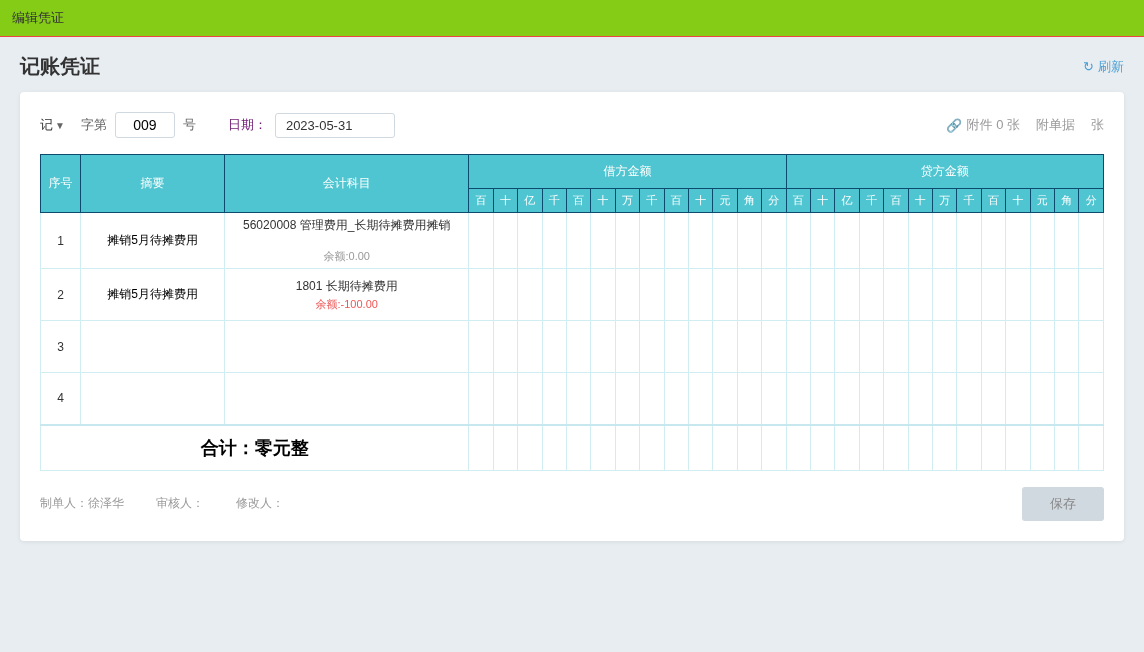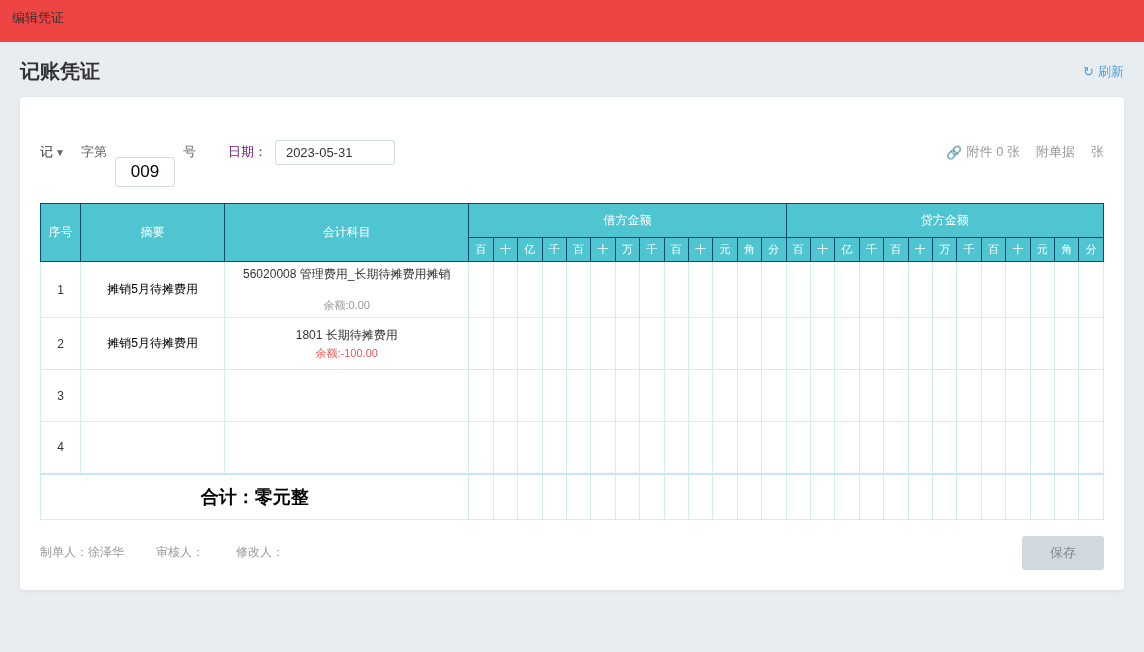--- a/index.html
+++ b/index.html
@@ -5,22 +5,22 @@
     * { box-sizing: border-box; margin: 0; padding: 0; }
     body {
       font-family: 'Microsoft YaHei', Arial, sans-serif;
       font-size: 13px;
       background: #e8edf2;
       width: 1144px;
       height: 652px;
       overflow: hidden;
     }
     .title-bar {
-      background: #ef4444;
-      border-bottom: 6px solid #ef4444;
+      background: #84cc16;
+      border-bottom: 1px solid #ef4444;
       padding: 18px 12px;
       font-size: 13px;
       color: #333;
       height: 32px;
       display: flex;
       align-items: center;
     }
     .main-container {
       background: #e8edf2;
       padding: 16px 20px;
@@ -73,24 +73,23 @@
     }
     .zi-label {
       color: #666;
       margin-left: 8px;
     }
     .zi-input {
       border: 1px solid #d0d8e0;
       border-radius: 3px;
       padding: 4px 8px;
       width: 60px;
-      font-size: 17px;
+      font-size: 14px;
       text-align: center;
       background: #fff;
-      margin-top: 40px;
     }
     .hao-label {
       color: #666;
     }
     .date-label {
       color: #701a75;
       margin-left: 24px;
     }
     .date-input {
       border: 1px solid #d0d8e0;

